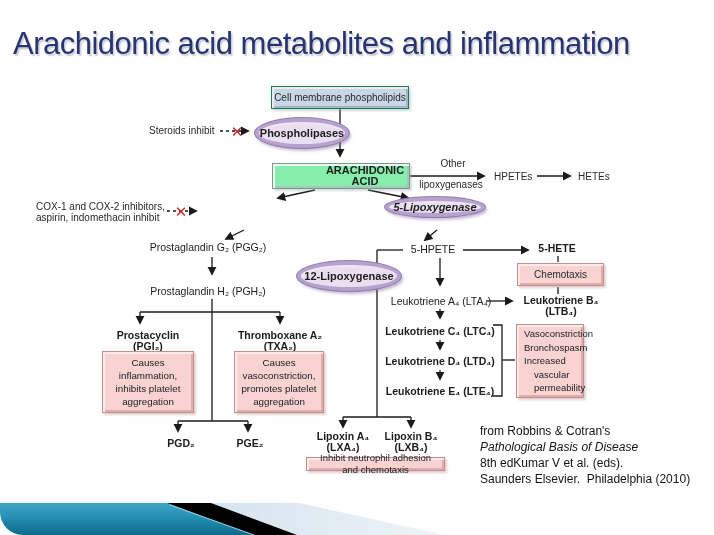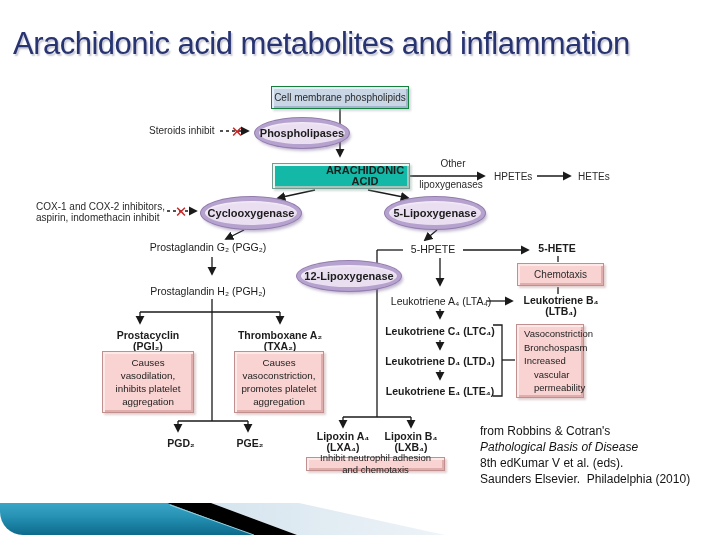--- a/index.html
+++ b/index.html
@@ -11,21 +11,21 @@
   h1.title{position:absolute;left:13px;top:26px;margin:0;font-weight:400;
            font-size:31px;letter-spacing:-0.5px;color:#283471;
            text-shadow:1.5px 1.5px 1.5px rgba(130,130,155,.45);}
   .lbl{font-size:10.5px;color:#1c1c1c;line-height:11px;}
   .sm{font-size:10px;color:#2a2a2a;line-height:11px;}
   .b{font-weight:bold;}
   .node{display:flex;flex-direction:column;align-items:center;justify-content:center;
         text-align:center;z-index:2;box-sizing:border-box;}
   .blue-box{background:#c8d6e6;border:1px solid #15803d;
             box-shadow:inset 2px 2px 0 #e7eef7,inset -2px -2px 0 #a3b5cc,2px 2px 2px rgba(150,160,180,.4);}
-  .teal-box{background:#14b8a6;border:1px solid #769a90;
+  .teal-box{background:#86efac;border:1px solid #769a90;
             box-shadow:inset 2px 2px 0 #edf8f3,inset -2px -2px 0 #a5c6bc,2px 2px 2px rgba(140,170,160,.4);padding-left:48px;}
   .pink-box{background:#f8d3d2;border:1px solid #c18f8e;
             box-shadow:inset 2px 2px 0 #fce9e8,inset -2px -2px 0 #dfadac,2px 2px 2px rgba(190,150,150,.45);}
   .oval{background:#eadff1;border:4px solid #b6a2ce;border-radius:50%;
         box-shadow:0 0 0 1px #937cae,2px 3px 3px rgba(120,100,150,.45),inset 1px 1px 2px #f6f0fa;}
   .oval .lbl{font-size:11px;}
   .xmark{color:#c62828;font-weight:bold;font-size:15px;line-height:15px;z-index:3;
          transform:translate(-50%,-50%);}
   .effects{font-size:9.8px;line-height:13px;color:#222;}
   .effects5{font-size:9.5px;line-height:13.5px;color:#222;align-items:flex-start;padding-left:7px;text-align:left;}
@@ -134,25 +134,22 @@
   <div class="abs sm ctr" style="left:451px;top:179px;">lipoxygenases</div>
   <div class="abs sm" style="left:494px;top:171px;">HPETEs</div>
   <div class="abs sm" style="left:578px;top:171px;">HETEs</div>
 
   <div class="abs sm" style="left:36px;top:201px;line-height:11px;">
     <div>COX-1 and COX-2 inhibitors,</div>
     <div>aspirin, indomethacin inhibit</div>
   </div>
   <span class="abs xmark" style="left:181px;top:211px;">✕</span>
 
-  <div class="abs node oval" style="left:201px;top:197px;width:100px;height:32px;">
-    <span class="lbl b">Cyclooxygenase</span>
-  </div>
-
-  <div class="abs node oval" style="left:385px;top:197px;width:100px;height:32px;">
+
+  <div class="abs node oval" style="left:385px;top:197px;width:100px;height:20px;font-style:italic;">
     <span class="lbl b">5-Lipoxygenase</span>
   </div>
 
   <div class="abs lbl ctr" style="left:208px;top:242px;">Prostaglandin G₂ (PGG₂)</div>
   <div class="abs lbl ctr" style="left:208px;top:286px;">Prostaglandin H₂ (PGH₂)</div>
 
   <div class="abs node oval" style="left:297px;top:261px;width:104px;height:30px;">
     <span class="lbl b">12-Lipoxygenase</span>
   </div>
 
@@ -187,21 +184,21 @@
     <div>(PGI₂)</div>
   </div>
 
   <div class="abs lbl b ctr two-line" style="left:280px;top:330px;">
     <div>Thromboxane A₂</div>
     <div>(TXA₂)</div>
   </div>
 
   <div class="abs node pink-box effects" style="left:102px;top:351px;width:92px;height:62px;">
     <div>Causes</div>
-    <div>vasodilation,</div>
+    <div>inflammation,</div>
     <div>inhibits platelet</div>
     <div>aggregation</div>
   </div>
 
   <div class="abs node pink-box effects" style="left:234px;top:351px;width:90px;height:62px;">
     <div>Causes</div>
     <div>vasoconstriction,</div>
     <div>promotes platelet</div>
     <div>aggregation</div>
   </div>

